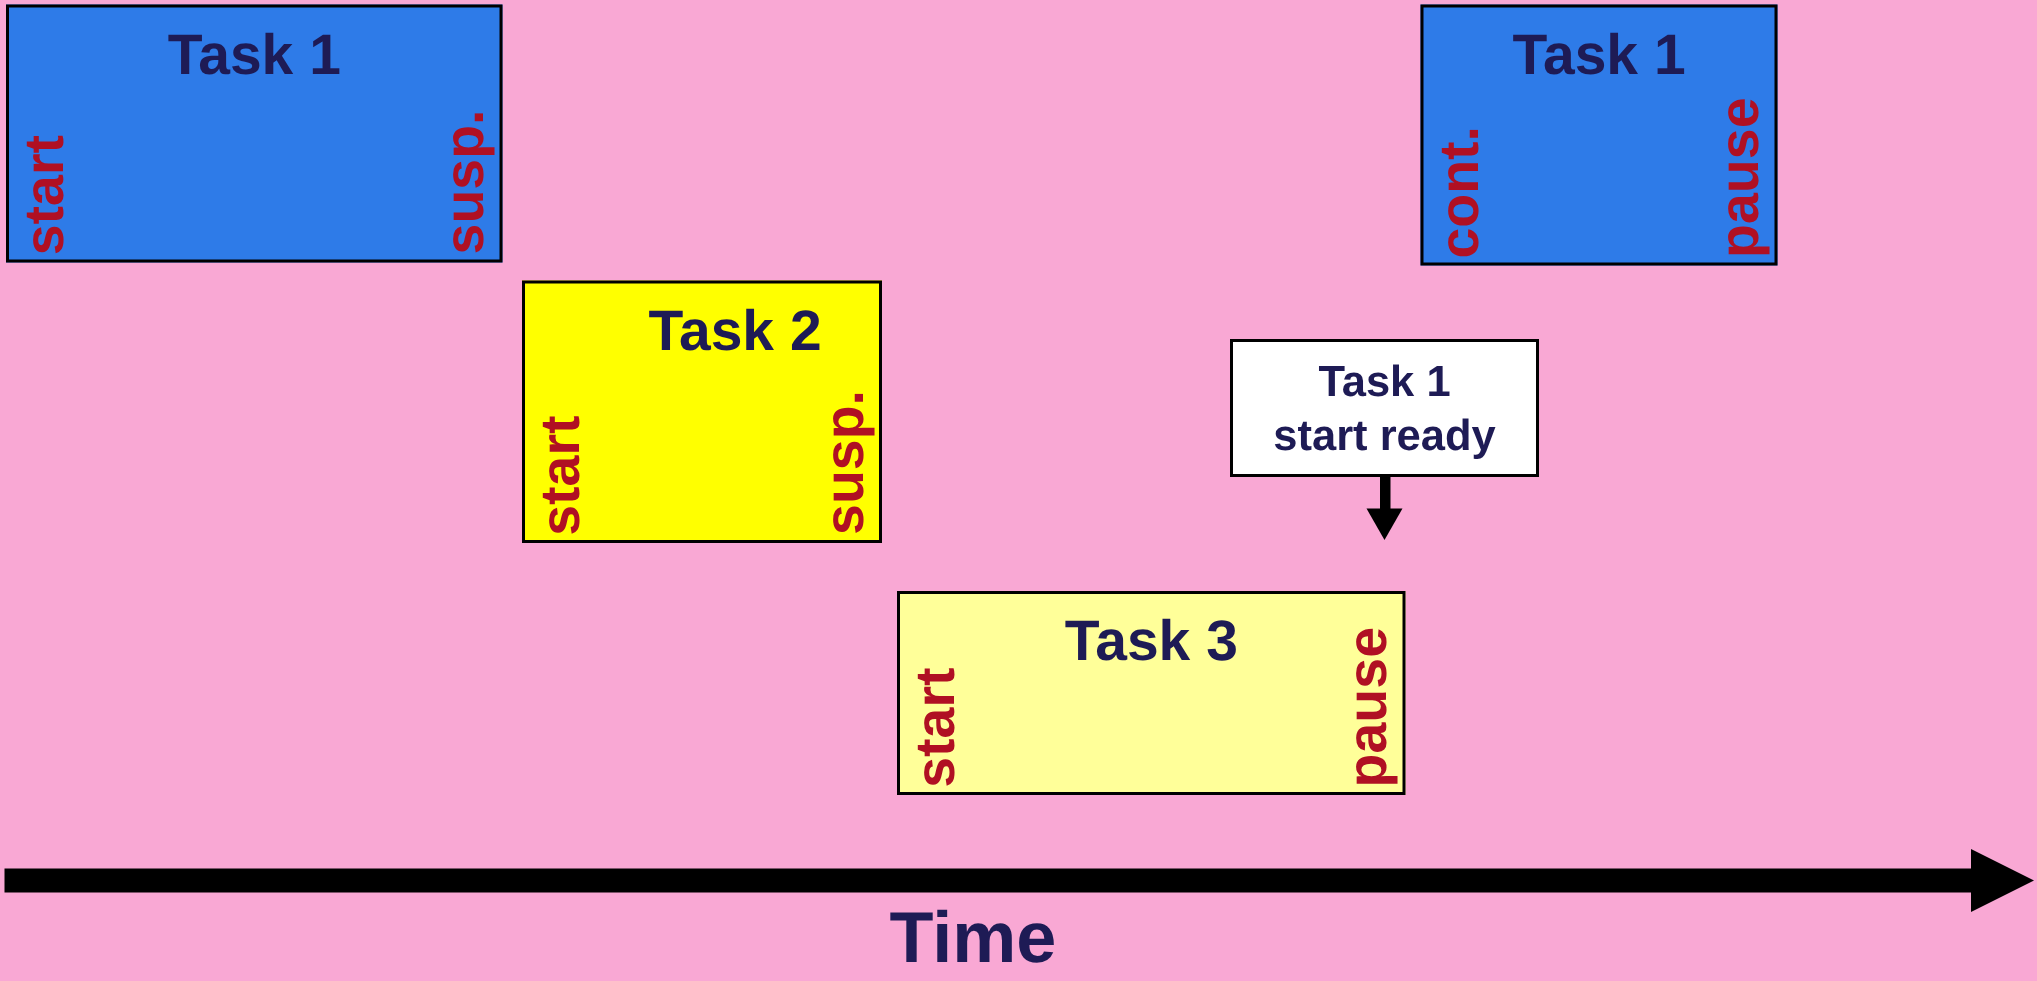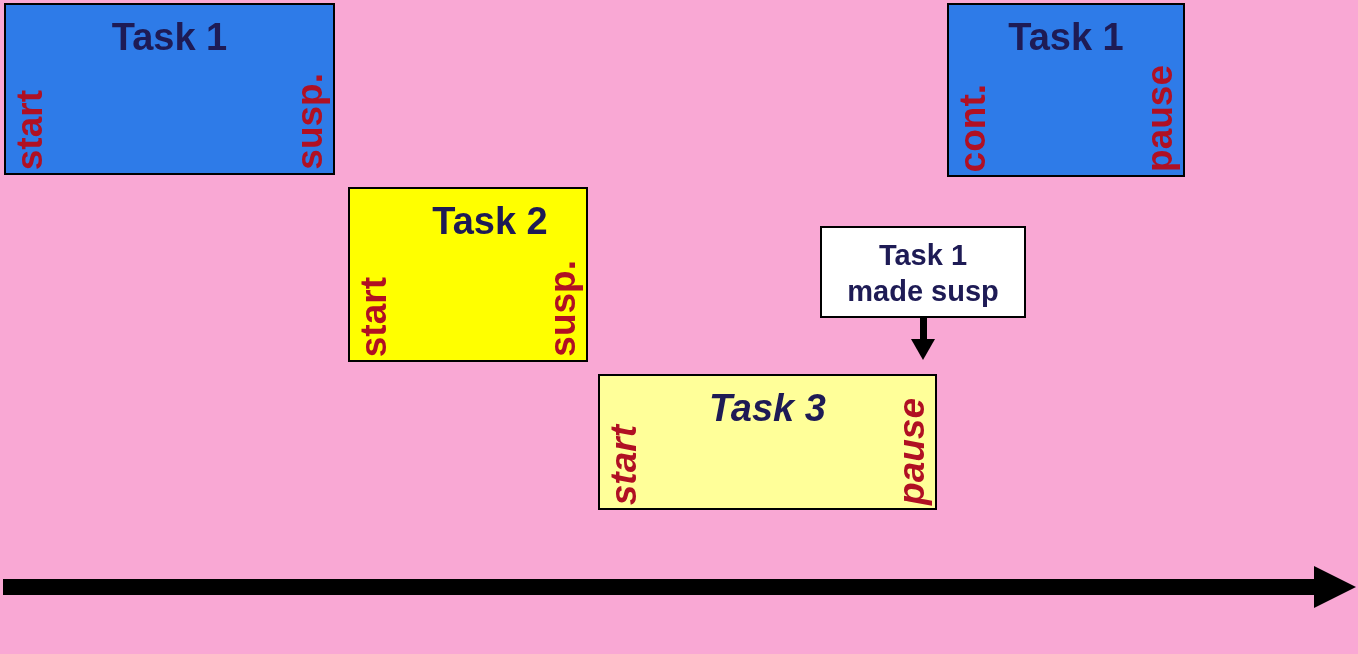--- a/index.html
+++ b/index.html
@@ -11,21 +11,21 @@
     overflow: hidden;
     font-family: "Liberation Sans", sans-serif;
   }
   .task-box {
     position: absolute;
     border: 2px solid #000000;
     box-sizing: border-box;
   }
   .box1 { left: 4px;   top: 3px;   width: 331px; height: 172px; }
   .box2 { left: 348px; top: 187px; width: 240px; height: 175px; }
-  .box3 { left: 598px; top: 374px; width: 339px; height: 136px; font-style: italic; }
+  .box3 { left: 598px; top: 394px; width: 339px; height: 136px; }
   .box4 { left: 947px; top: 3px;   width: 238px; height: 174px; }
   .task-title {
     text-align: center;
     padding-top: 12px;
     font-weight: bold;
     font-size: 38px;
     line-height: 1.1;
     color: #1e1b55;
   }
   .vlabel {
@@ -115,21 +115,22 @@
   </div>
 
   <div class="task-box box4" style="background-color: rgb(46, 123, 232);">
     <div class="task-title">Task 1</div>
     <span class="vlabel left">cont.</span>
     <span class="vlabel right">pause</span>
   </div>
 
   <div class="callout">
     <div>Task 1</div>
-    <div>made susp</div>
+    <div>start ready</div>
   </div>
   <div class="callout-arrow-shaft"></div>
   <div class="callout-arrowhead"></div>
 
   <div class="timeline-shaft"></div>
   <div class="timeline-arrowhead"></div>
+  <div class="time-label">Time</div>
 
 </div>
 
 </body></html>

